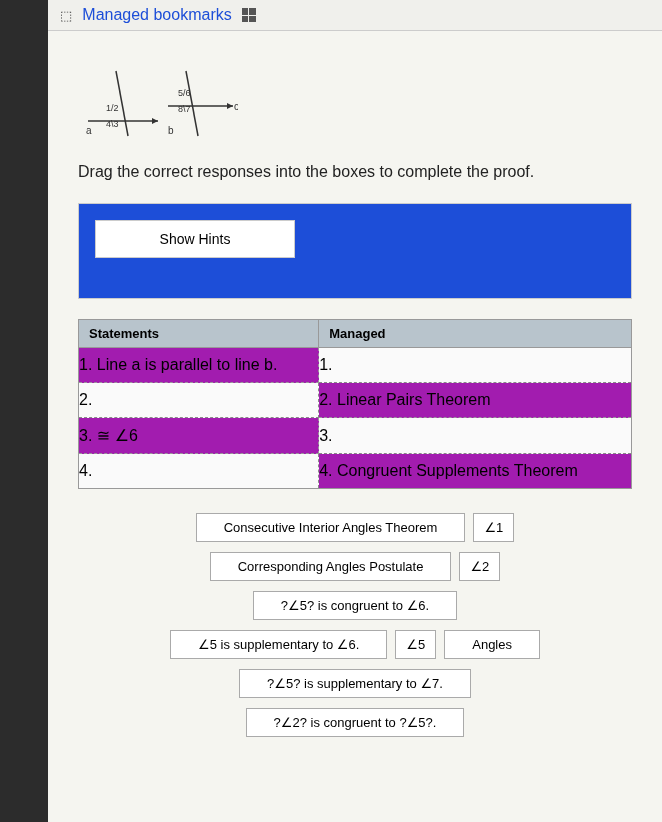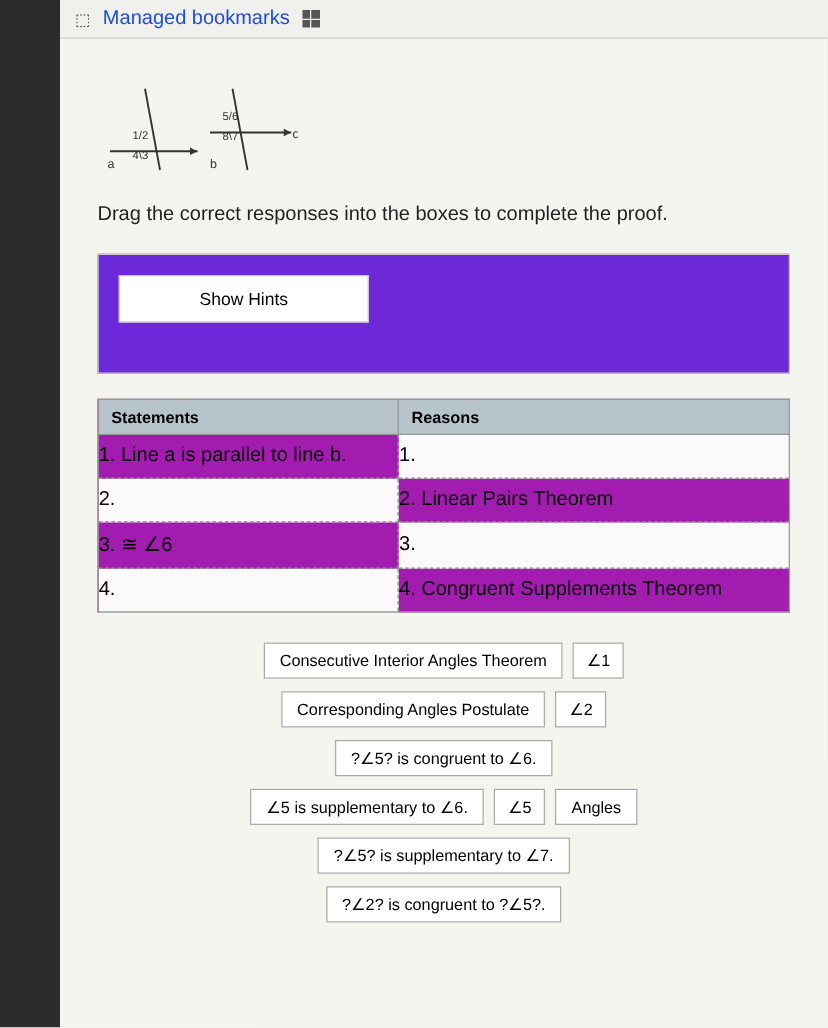--- a/index.html
+++ b/index.html
@@ -76,21 +76,21 @@
       background: white;
       border: 1px solid #ccc;
       padding: 10px 20px;
       font-size: 14px;
       cursor: pointer;
       margin-bottom: 24px;
       display: inline-block;
       min-width: 200px;
     }
     .hints-container {
-      background: #6d28d9;
+      background: #1d4ed8;
       border: 1px solid #ccc;
       padding: 16px;
       margin-bottom: 20px;
       min-height: 60px;
     }
     
     .proof-table {
       width: 100%;
       border-collapse: collapse;
       margin-bottom: 24px;
@@ -126,21 +126,21 @@
     .drag-row {
       display: flex;
       align-items: center;
       justify-content: center;
       gap: 8px;
       flex-wrap: wrap;
     }
     .drag-item {
       background: white;
       border: 1px solid #aaa;
-      padding: 6px 12px;
+      padding: 6px 27px;
       font-size: 13px;
       cursor: grab;
       white-space: nowrap;
       display: inline-block;
     }
     .drag-item.small {
       padding: 6px 10px;
       min-width: 36px;
       text-align: center;
     }
@@ -198,21 +198,21 @@
     <p class="instruction-text">Drag the correct responses into the boxes to complete the proof.</p>
 
     <div class="hints-container">
       <button class="show-hints-btn">Show Hints</button>
     </div>
 
     <table class="proof-table">
       <thead>
         <tr>
           <th>Statements</th>
-          <th>Reasons</th>
+          <th>Managed</th>
         </tr>
       </thead>
       <tbody>
         <tr>
           <td>1. Line a is parallel to line b.</td>
           <td class="dashed-box">
             <span>1.</span>
           </td>
         </tr>
         <tr>

